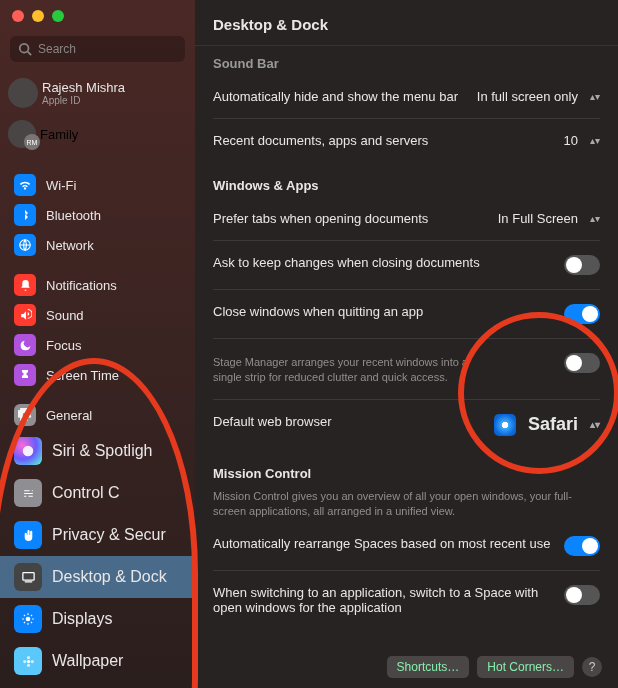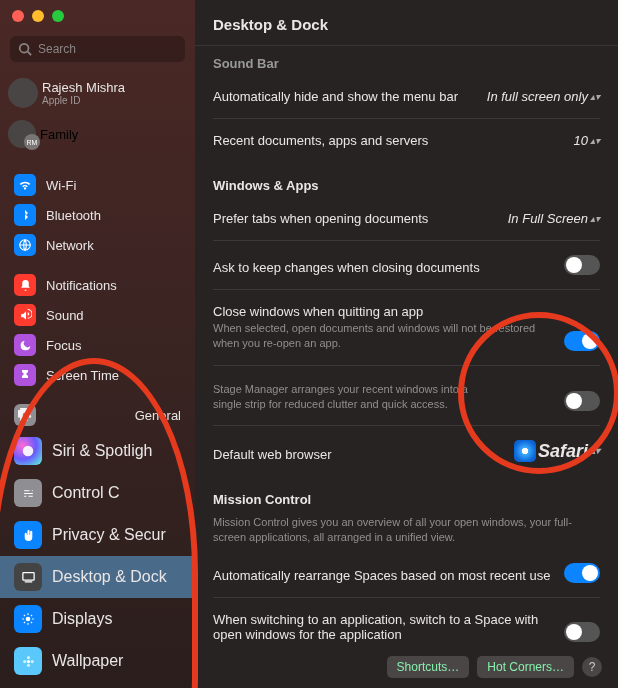--- a/index.html
+++ b/index.html
@@ -41,25 +41,25 @@
     .ic-siri { background: radial-gradient(circle at 30% 30%, #ff6ad5, #6a5aff, #5affd6); }
     
     .header { padding: 16px 18px 12px; font-size: 15px; font-weight: 600; border-bottom: 1px solid rgba(255,255,255,0.08); }
     .pane { flex: 1; overflow-y: auto; padding: 0 18px 12px; }
     .pane::-webkit-scrollbar { width: 0; }
     
     .group-title { font-size: 13px; font-weight: 600; color: #e8e6e6; margin: 20px 0 8px; }
     .group-title.first { margin-top: 10px; color: #999; }
     .divider { height: 1px; background: rgba(255,255,255,0.1); margin: 4px 0; }
     
-    .row { display: flex; align-items: flex-end; justify-content: space-between; padding: 10px 0; font-size: 13px; gap: 12px; }
+    .row { display: flex; align-items: flex-start; justify-content: space-between; padding: 10px 0; font-size: 13px; gap: 12px; }
     .row-label { flex: 1; color: #e8e6e6; }
     .row-sub { font-size: 11px; color: #928e8e; margin-top: 2px; line-height: 1.35; }
     
-    .popup { display: inline-flex; align-items: center; gap: 2px; color: #e8e6e6; font-size: 13px; white-space: nowrap; font-style: italic; }
+    .popup { display: inline-flex; align-items: center; gap: 12px; color: #e8e6e6; font-size: 13px; white-space: nowrap; }
     .popup.big { font-size: 18px; font-weight: 600; }
     .stepper-icon, .popup-arrows { font-size: 10px; display: inline-flex; flex-direction: column; line-height: 6px; color: #aaa; }
     
     .toggle { width: 36px; height: 20px; border-radius: 10px; background: #555; position: relative; flex-shrink: 0; }
     .toggle::after { content: ""; position: absolute; width: 16px; height: 16px; border-radius: 50%; background: #fff; top: 2px; left: 2px; transition: left .1s; }
     .toggle.on { background: #0b84ff; }
     .toggle.on::after { left: 18px; }
     
     .safari-icon { width: 22px; height: 22px; border-radius: 5px; background: radial-gradient(circle at 50% 50%, #fff 20%, #3aaaff 21%, #0b64d6 70%); display: inline-block; }
     
@@ -159,21 +159,21 @@
           <span class="icon-box ic-purple">
             <svg viewBox="0 0 24 24" fill="white" width="12">
               <path d="M6 2h12v4l-4 4 4 4v4H6v-4l4-4-4-4z"></path>
             </svg>
           </span>
           <span>Screen Time</span>
         </div>
       </div>
     <div class="section-gap"></div>
     <div id="sb-g3" class="sb-zoom">
-        <div class="sb-item" style="font-size: 13px; padding: 4px 14px; justify-content: space-between;">
+        <div class="sb-item" style="font-size: 13px; padding: 4px 14px;">
           <span class="icon-box ic-gray" style="width: 22px; height: 22px;">
             <svg viewBox="0 0 24 24" fill="white" width="14">
               <path d="M12 8a4 4 0 100 8 4 4 0 000-8zm9 4l2 2-2 3-3-1-2 2 1 3-3 2-2-2h-4l-2 2-3-2 1-3-2-2-3 1-2-3 2-2v-4l-2-2 2-3 3 1 2-2-1-3 3-2 2 2h4l2-2 3 2-1 3 2 2 3-1 2 3-2 2z" opacity=".9"></path>
             </svg>
           </span>
           <span>General</span>
         </div>
         <div class="sb-item">
           <span class="icon-box ic-siri">
             <svg viewBox="0 0 24 24" width="14">
@@ -263,21 +263,20 @@
     </div>
     <div class="divider"></div>
     <div class="row">
       <div class="row-label">Ask to keep changes when closing documents</div>
       <div class="toggle"></div>
     </div>
     <div class="divider"></div>
     <div class="row">
       <div class="row-label">
         <div>Close windows when quitting an app</div>
-        <div class="row-sub">When selected, open documents and windows will not be restored when you re-open an app.</div>
       </div>
       <div class="toggle on"></div>
     </div>
     <div class="divider"></div>
     <div class="row">
       <div class="row-label" style="max-width:260px">
         <div class="row-sub">Stage Manager arranges your recent windows into a single strip for reduced clutter and quick access.</div>
       </div>
       <div class="toggle"></div>
     </div>

